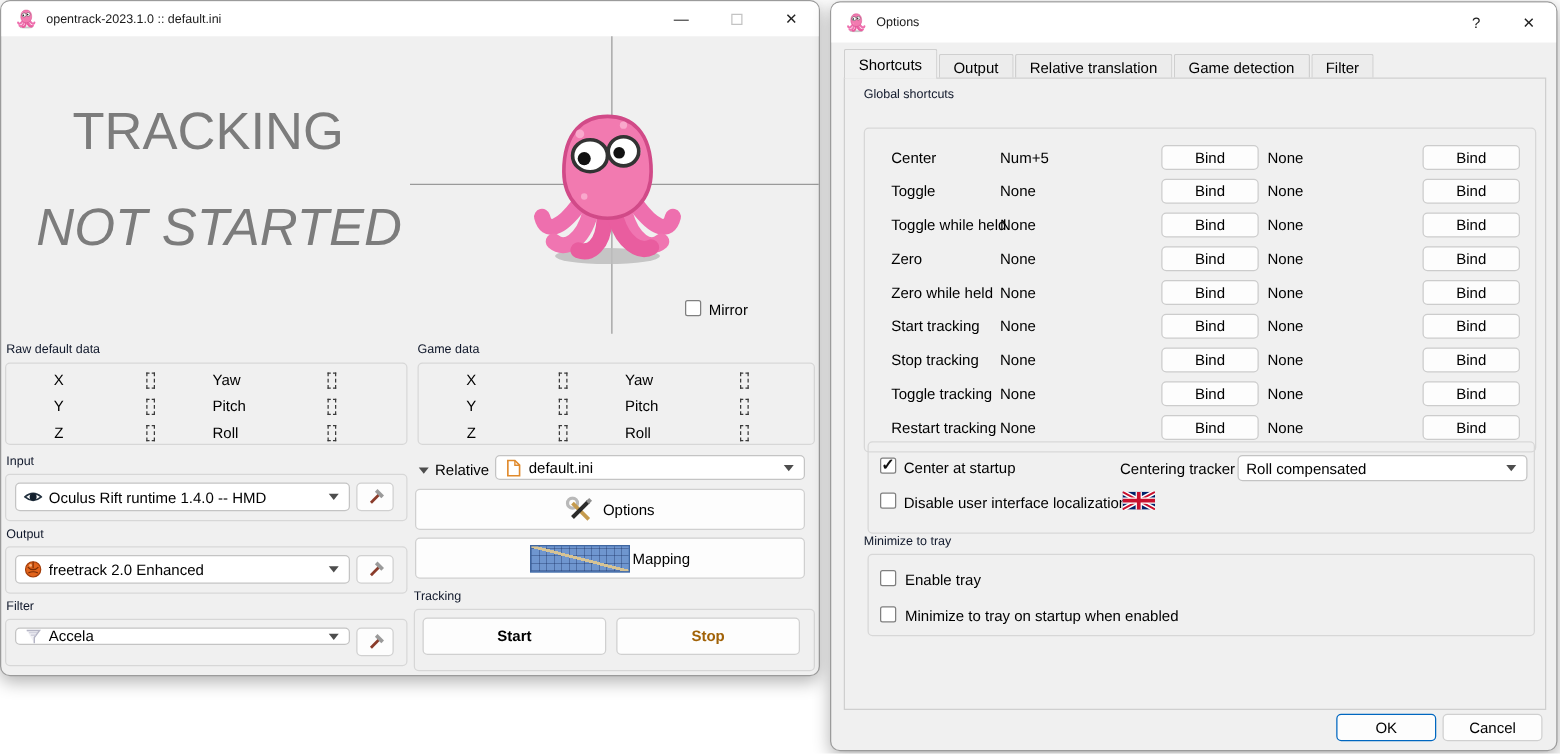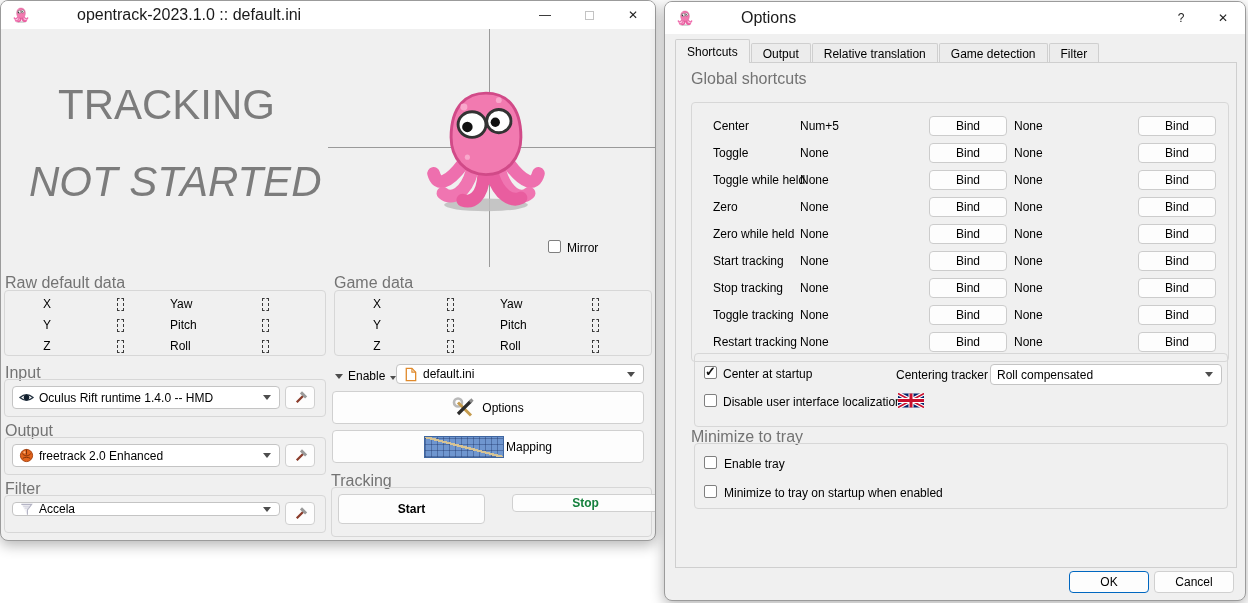--- a/index.html
+++ b/index.html
@@ -4,28 +4,28 @@
 <style>
   * { margin:0; padding:0; box-sizing:border-box; }
   body { background:#ffffff; font-family:"Liberation Sans", sans-serif; font-size:12px; color:#000; }
   #canvas { position:relative; width:1248px; height:603px; background:#fff; overflow:hidden; }
 
   .window { position:absolute; background:#f0f0f0; border:1px solid #9b9b9b; border-radius:8px;
             box-shadow:0 4px 14px rgba(0,0,0,.30); overflow:hidden; }
   .titlebar { position:absolute; left:0; top:0; right:0; height:28px; background:#ffffff;
               display:flex; align-items:center; padding-left:12px; }
   .titlebar .ticon { width:16px; height:16px; margin-right:8px; flex:0 0 auto; }
-  .titlebar .ttext { font-size:16px; color:#1a1a1a;margin-left:40px; }
+  .titlebar .ttext { font-size:10px; color:#1a1a1a; }
   .wcontrols { margin-left:auto; display:flex; height:100%; }
   .win-btn { width:44px; height:100%; display:flex; align-items:center; justify-content:center;
              font-size:12px; color:#222; cursor:default; }
   .max-glyph { width:9px; height:9px; border:1px solid #c3c3c3; }
 
   
-  .glabel { position:absolute; font-size:16px; color:#737373; white-space:nowrap; }
+  .glabel { position:absolute; font-size:10px; color:#0f172a; white-space:nowrap; }
   .gbox { position:absolute; border:1px solid #d7d7d7; border-radius:4px; background:transparent; }
 
   
   .combo { position:absolute; background:#fff; border:1px solid #c4c4c4; border-radius:4px;
            display:flex; align-items:center; padding:0 8px 0 6px; gap:5px; white-space:nowrap; }
   .combo-arrow { margin-left:auto; width:0; height:0; border-left:4px solid transparent;
                  border-right:4px solid transparent; border-top:5px solid #4d4d4d; }
   .cicon { width:15px; height:15px; flex:0 0 auto; }
 
   .btn { position:absolute; background:#fdfdfd; border:1px solid #d0d0d0; border-radius:4px;
@@ -233,21 +233,21 @@
     </div>
     <div class="btn" style="left:284px; top:501px; width:30px; height:23px;">
       <svg width="15" height="15" viewBox="0 0 16 16">
         <line x1="4" y1="13" x2="12" y2="5" stroke="#8a3b2a" stroke-width="2.4"></line>
         <path d="M8.5 2.5 L14 8" stroke="#9a9a9a" stroke-width="3.2"></path>
       </svg>
     </div>
 
     <div style="position:absolute; left:334px; top:368px; display:flex; align-items:center; gap:5px;">
       <span class="combo-arrow" style="margin:0;"></span>
-      <span>Enable</span>
+      <span>Relative</span>
       <span class="combo-arrow" style="margin:4px 0 0 0; border-left-width:3px; border-right-width:3px; border-top-width:4px;"></span>
     </div>
     <div class="combo" style="left:395px; top:363px; width:248px; height:20px;">
       <svg class="cicon" viewBox="0 0 16 16">
         <path d="M3.5 1.5 H9.5 L13.5 5.5 V14.5 H3.5 Z" fill="#ffffff" stroke="#e08a2c" stroke-width="1.4"></path>
         <path d="M9.5 1.5 V5.5 H13.5" fill="none" stroke="#e08a2c" stroke-width="1.2"></path>
       </svg>
       <span>default.ini</span>
       <span class="combo-arrow"></span>
     </div>
@@ -265,21 +265,21 @@
     <div class="btn" style="left:331px; top:429px; width:312px; height:33px; gap:2px;">
       <span class="grid-icon"></span>
       <span>Mapping</span>
     </div>
 
     <span class="glabel" style="left:330px; top:471px;">Tracking</span>
     <div class="gbox" style="left:330px; top:486px; width:321px; height:50px;"></div>
     <div class="btn" style="left:337px; top:493px; width:147px; height:30px; font-weight:bold;">
       <span>Start</span>
     </div>
-    <div class="btn" style="left:492px; top:493px; width:147px; height:18px; color:#15803d; font-weight:bold;margin-left:19px;">
+    <div class="btn" style="left:492px; top:493px; width:147px; height:30px; color:#a16207; font-weight:bold;">
       <span>Stop</span>
     </div>
   </div>
 
   <div class="window" id="options-dialog" style="left:664px; top:1px; width:582px; height:600px;">
 
     <div class="titlebar" style="height:32px;">
       <svg class="ticon" viewBox="0 0 100 110">
           <use href="#octo"></use>
         </svg>

